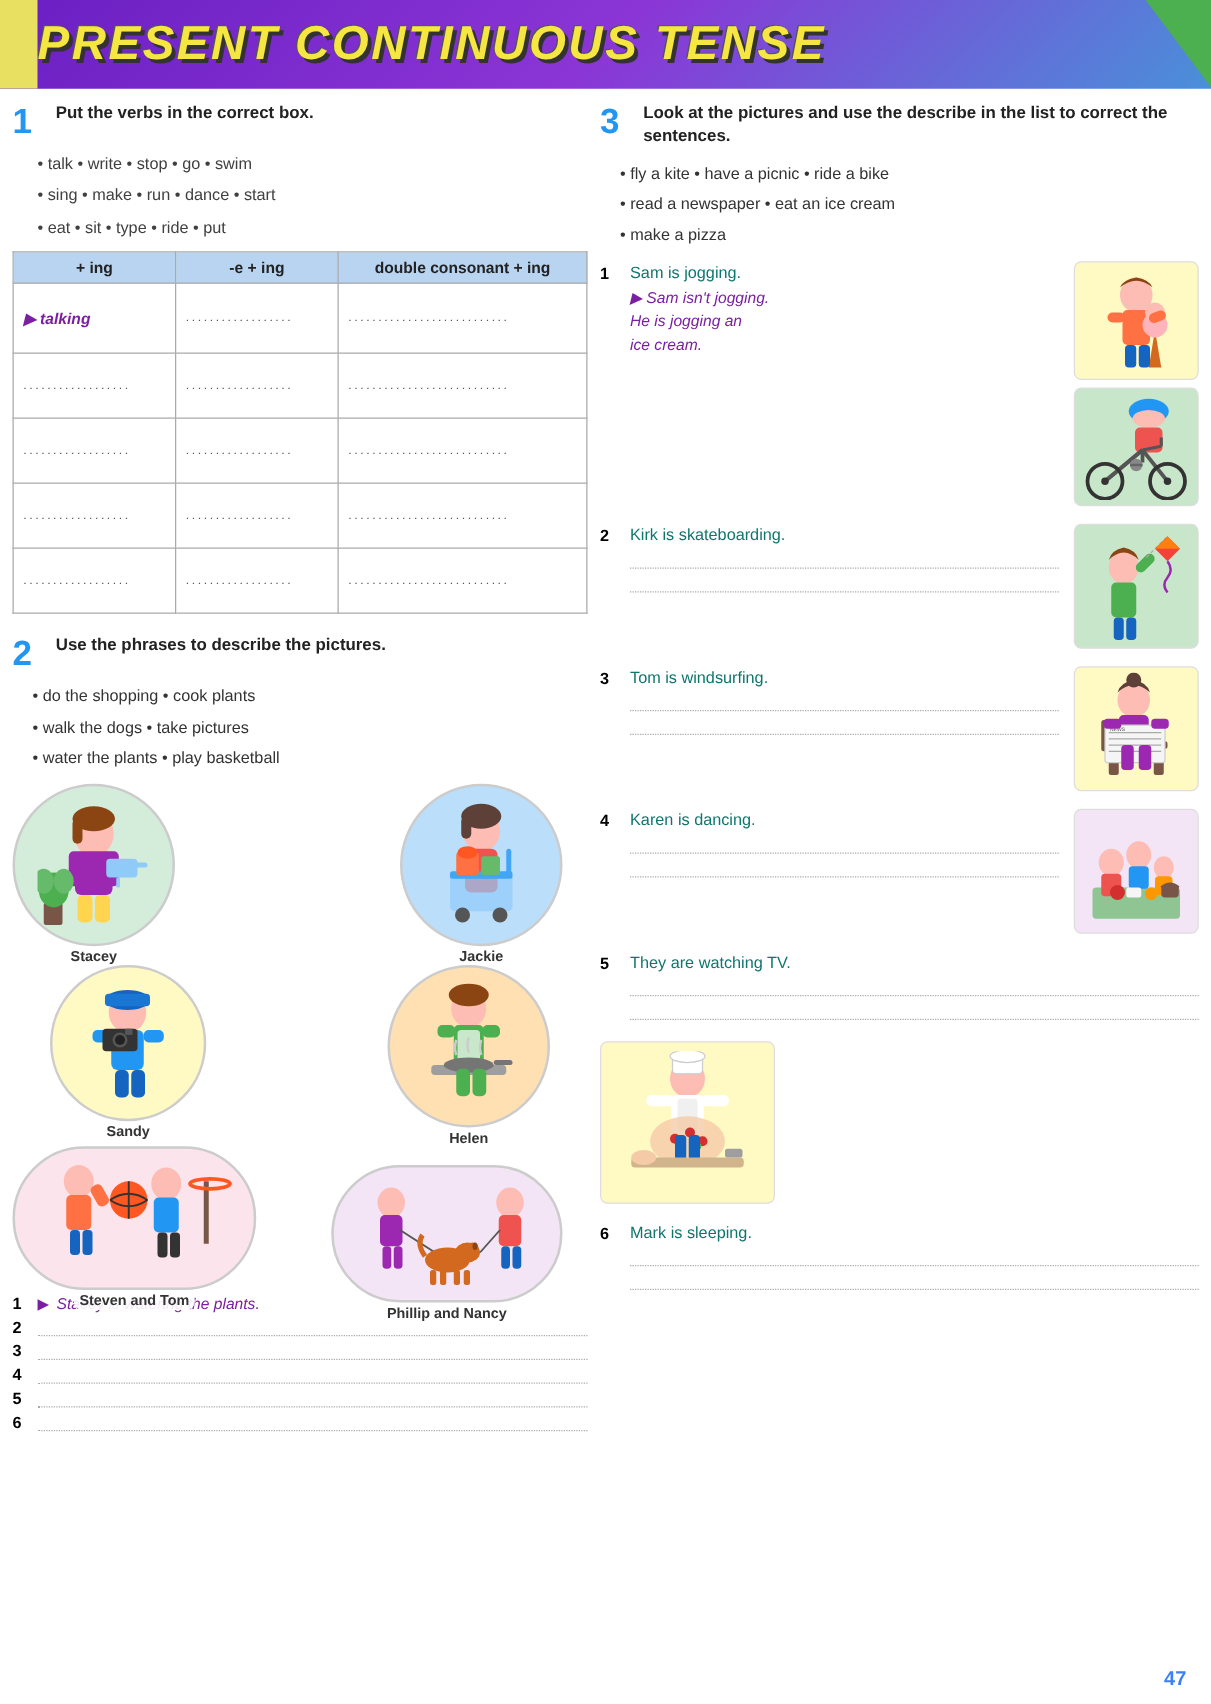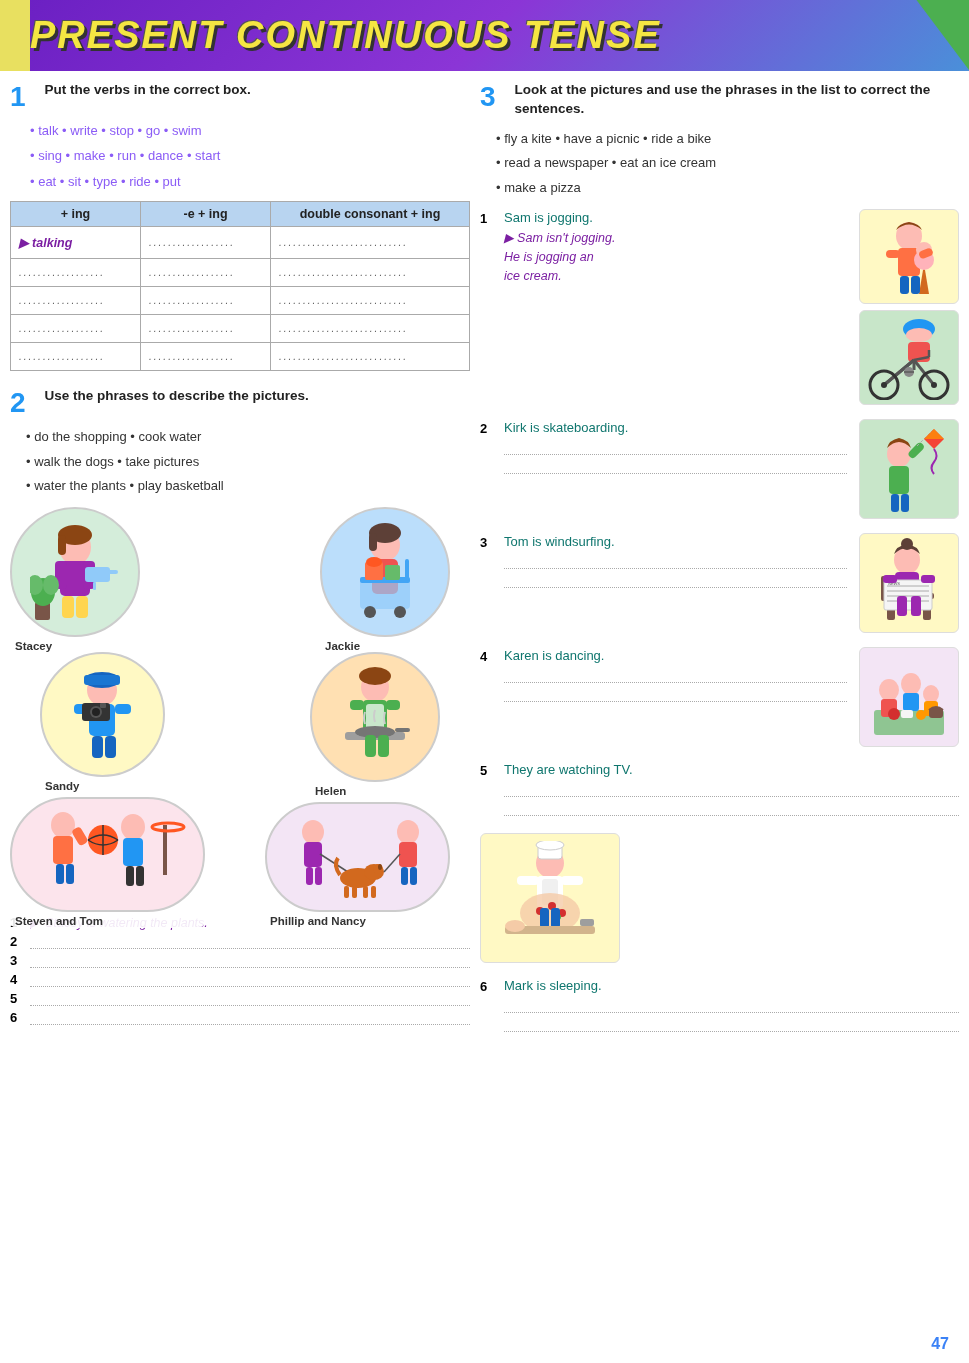--- a/index.html
+++ b/index.html
@@ -82,40 +82,40 @@
     
     .section1 {
       margin-bottom: 16px;
     }
     .verbs-list {
       margin: 6px 0 8px 20px;
       line-height: 1.8;
     }
     .verbs-list .verb-row {
       margin-bottom: 2px;
-      color: #8b5cf6;
+      color: #404040;
     }
 
     
     .gerund-table {
       width: 100%;
       border-collapse: collapse;
       margin-top: 6px;
       font-size: 12.5px;
     }
     .gerund-table th {
       background: #b8d4f0;
       border: 1px solid #aaa;
       padding: 5px 8px;
       font-weight: bold;
       color: #222;
     }
     .gerund-table td {
       border: 1px solid #aaa;
-      padding: 8px 8px;
+      padding: 20px 8px;
       color: #555;
       font-style: italic;
       height: 26px;
     }
     .gerund-table td.example {
       color: #7B1FA2;
       font-style: italic;
       font-weight: bold;
     }
 
@@ -223,20 +223,21 @@
     .pic-cluster {
       position: relative;
       width: 440px;
       height: 400px;
     }
 
     .pic-item {
       position: absolute;
       display: flex;
       flex-direction: column;
+      align-items: center;
     }
 
     .pic-circle {
       border-radius: 50%;
       overflow: hidden;
       display: flex;
       align-items: center;
       justify-content: center;
       font-size: 36px;
       border: 2px solid #ccc;
@@ -331,21 +332,21 @@
         </tbody>
       </table>
     </div>
 
     <div class="section2">
       <div class="section-header">
         <span class="section-number">2</span>
         <span class="section-title">Use the phrases to describe the pictures.</span>
       </div>
       <div class="phrases-list">
-        <div class="phrase-row">• do the shopping  • cook water</div>
+        <div class="phrase-row">• do the shopping  • cook plants</div>
         <div class="phrase-row">• walk the dogs  • take pictures</div>
         <div class="phrase-row">• water the plants  • play basketball</div>
       </div>
 
       <div class="pic-cluster">
 
         <div class="pic-item" style="left:0; top:0;">
           <div class="pic-circle" style="width:130px;height:130px;background:#d4edda;">
             <svg width="90" height="110" viewBox="0 0 90 110">
 
@@ -472,21 +473,21 @@
               <path d="M65 35 Q80 45 95 35" stroke="#333" stroke-width="1.5" fill="none"></path>
               <line x1="80" y1="20" x2="80" y2="50" stroke="#333" stroke-width="1.5"></line>
 
               <rect x="140" y="20" width="4" height="50" fill="#795548"></rect>
               <ellipse cx="145" cy="22" rx="16" ry="4" fill="none" stroke="#FF5722" stroke-width="3"></ellipse>
             </svg>
           </div>
           <span class="pic-name">Steven and Tom</span>
         </div>
 
-        <div class="pic-item" style="right:0; top:295px;">
+        <div class="pic-item" style="right:0; top:305px;">
           <div class="pic-circle" style="width:185px;height:110px;border-radius:55px;background:#f3e5f5;display:flex;align-items:center;justify-content:center;">
             <svg width="160" height="95" viewBox="0 0 160 95">
 
               <ellipse cx="35" cy="22" rx="11" ry="12" fill="#FDBCB4"></ellipse>
               <rect x="26" y="32" width="18" height="25" rx="4" fill="#9C27B0"></rect>
               <rect x="28" y="57" width="7" height="18" rx="3" fill="#9C27B0"></rect>
               <rect x="37" y="57" width="7" height="18" rx="3" fill="#9C27B0"></rect>
 
               <line x1="42" y1="44" x2="70" y2="62" stroke="#555" stroke-width="1.5"></line>
 
@@ -541,21 +542,21 @@
         </div>
       </div>
     </div>
   </div>
 
   <div class="right-column">
 
     <div class="section3">
       <div class="section3-header">
         <span class="section-number">3</span>
-        <span class="section-title">Look at the pictures and use the phrases in the list to correct the sentences.</span>
+        <span class="section-title">Look at the pictures and use the describe in the list to correct the sentences.</span>
       </div>
       <div class="section3-phrases">
         <div class="phrase-row">• fly a kite  • have a picnic  • ride a bike</div>
         <div class="phrase-row">• read a newspaper  • eat an ice cream</div>
         <div class="phrase-row">• make a pizza</div>
       </div>
 
       <div class="exercise-item">
         <span class="exercise-num">1</span>
         <div class="exercise-text-area">

